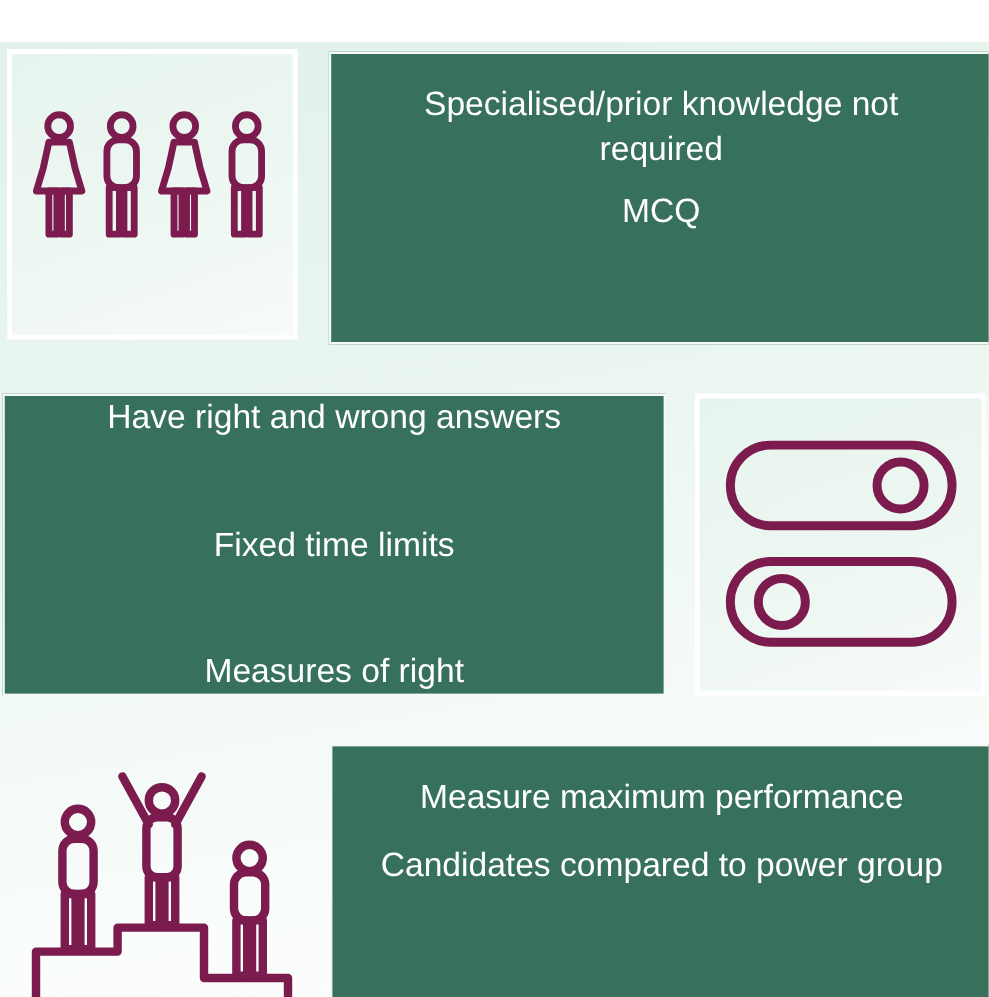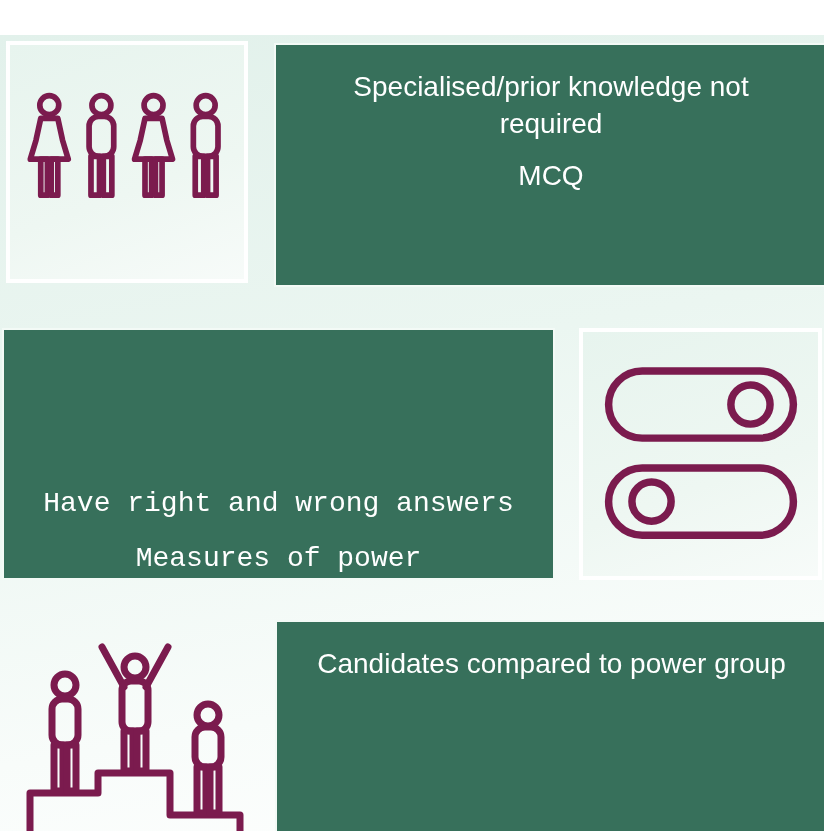--- a/index.html
+++ b/index.html
@@ -35,21 +35,21 @@
   }
   .line{
     font-size:28px;
     line-height:1.32;
     font-weight:400;
     color:var(--text-white,#fff);
   }
   
   .p-people{left:6px;top:6px;width:242px;height:242px;}
   .p-knowledge{left:274px;top:8px;width:554px;height:244px;justify-content:flex-start;padding:24px 26px 0 26px;gap:15px;}
-  .p-answers{left:2px;top:293px;width:553px;height:252px;justify-content:flex-end;padding:0 14px;gap:18px;font-family:Liberation Mono, monospace;}
+  .p-answers{left:2px;top:293px;width:553px;height:252px;justify-content:space-between;padding:0 14px;gap:18px;}
   .p-toggles{left:579px;top:293px;width:243px;height:252px;}
   .p-podium{left:12px;top:580px;width:245px;height:245px;display:flex;align-items:center;justify-content:center;}
   .p-performance{left:275px;top:585px;width:553px;height:250px;justify-content:flex-start;padding:24px 24px 0 24px;gap:20px;}
   .icon{color:var(--icon-maroon,#7b1b4e);display:block;}
 </style>
 </head>
 <body>
 
 <div class="stage">
 
@@ -78,21 +78,22 @@
     </svg>
   </div>
 
   <div class="panel panel-green p-knowledge">
     <p class="line" style="max-width:480px">Specialised/prior knowledge not required</p>
     <p class="line">MCQ</p>
   </div>
 
   <div class="panel panel-green p-answers">
     <p class="line">Have right and wrong answers</p>
-    <p class="line">Measures of power</p>
+    <p class="line">Fixed time limits</p>
+    <p class="line">Measures of right</p>
   </div>
 
   <div class="panel panel-light p-toggles">
     <svg class="icon" width="196" height="182" viewBox="0 0 210 190" fill="none" stroke="currentColor" stroke-width="8">
       <rect x="6" y="6" width="198" height="72" rx="36"></rect>
       <circle cx="158" cy="42" r="21"></circle>
       <rect x="6" y="110" width="198" height="72" rx="36"></rect>
       <circle cx="52" cy="146" r="21"></circle>
     </svg>
   </div>
@@ -115,16 +116,17 @@
       <rect x="117" y="108" width="9" height="40"></rect>
 
       <circle cx="188" cy="92" r="11"></circle>
       <rect x="175" y="104" width="26" height="40" rx="10"></rect>
       <rect x="177" y="144" width="9" height="46"></rect>
       <rect x="190" y="144" width="9" height="46"></rect>
     </svg>
   </div>
 
   <div class="panel panel-green p-performance">
+    <p class="line" style="max-width:420px">Measure maximum performance</p>
     <p class="line" style="max-width:500px">Candidates compared to power group</p>
   </div>
 
 </div>
 
 </body></html>

